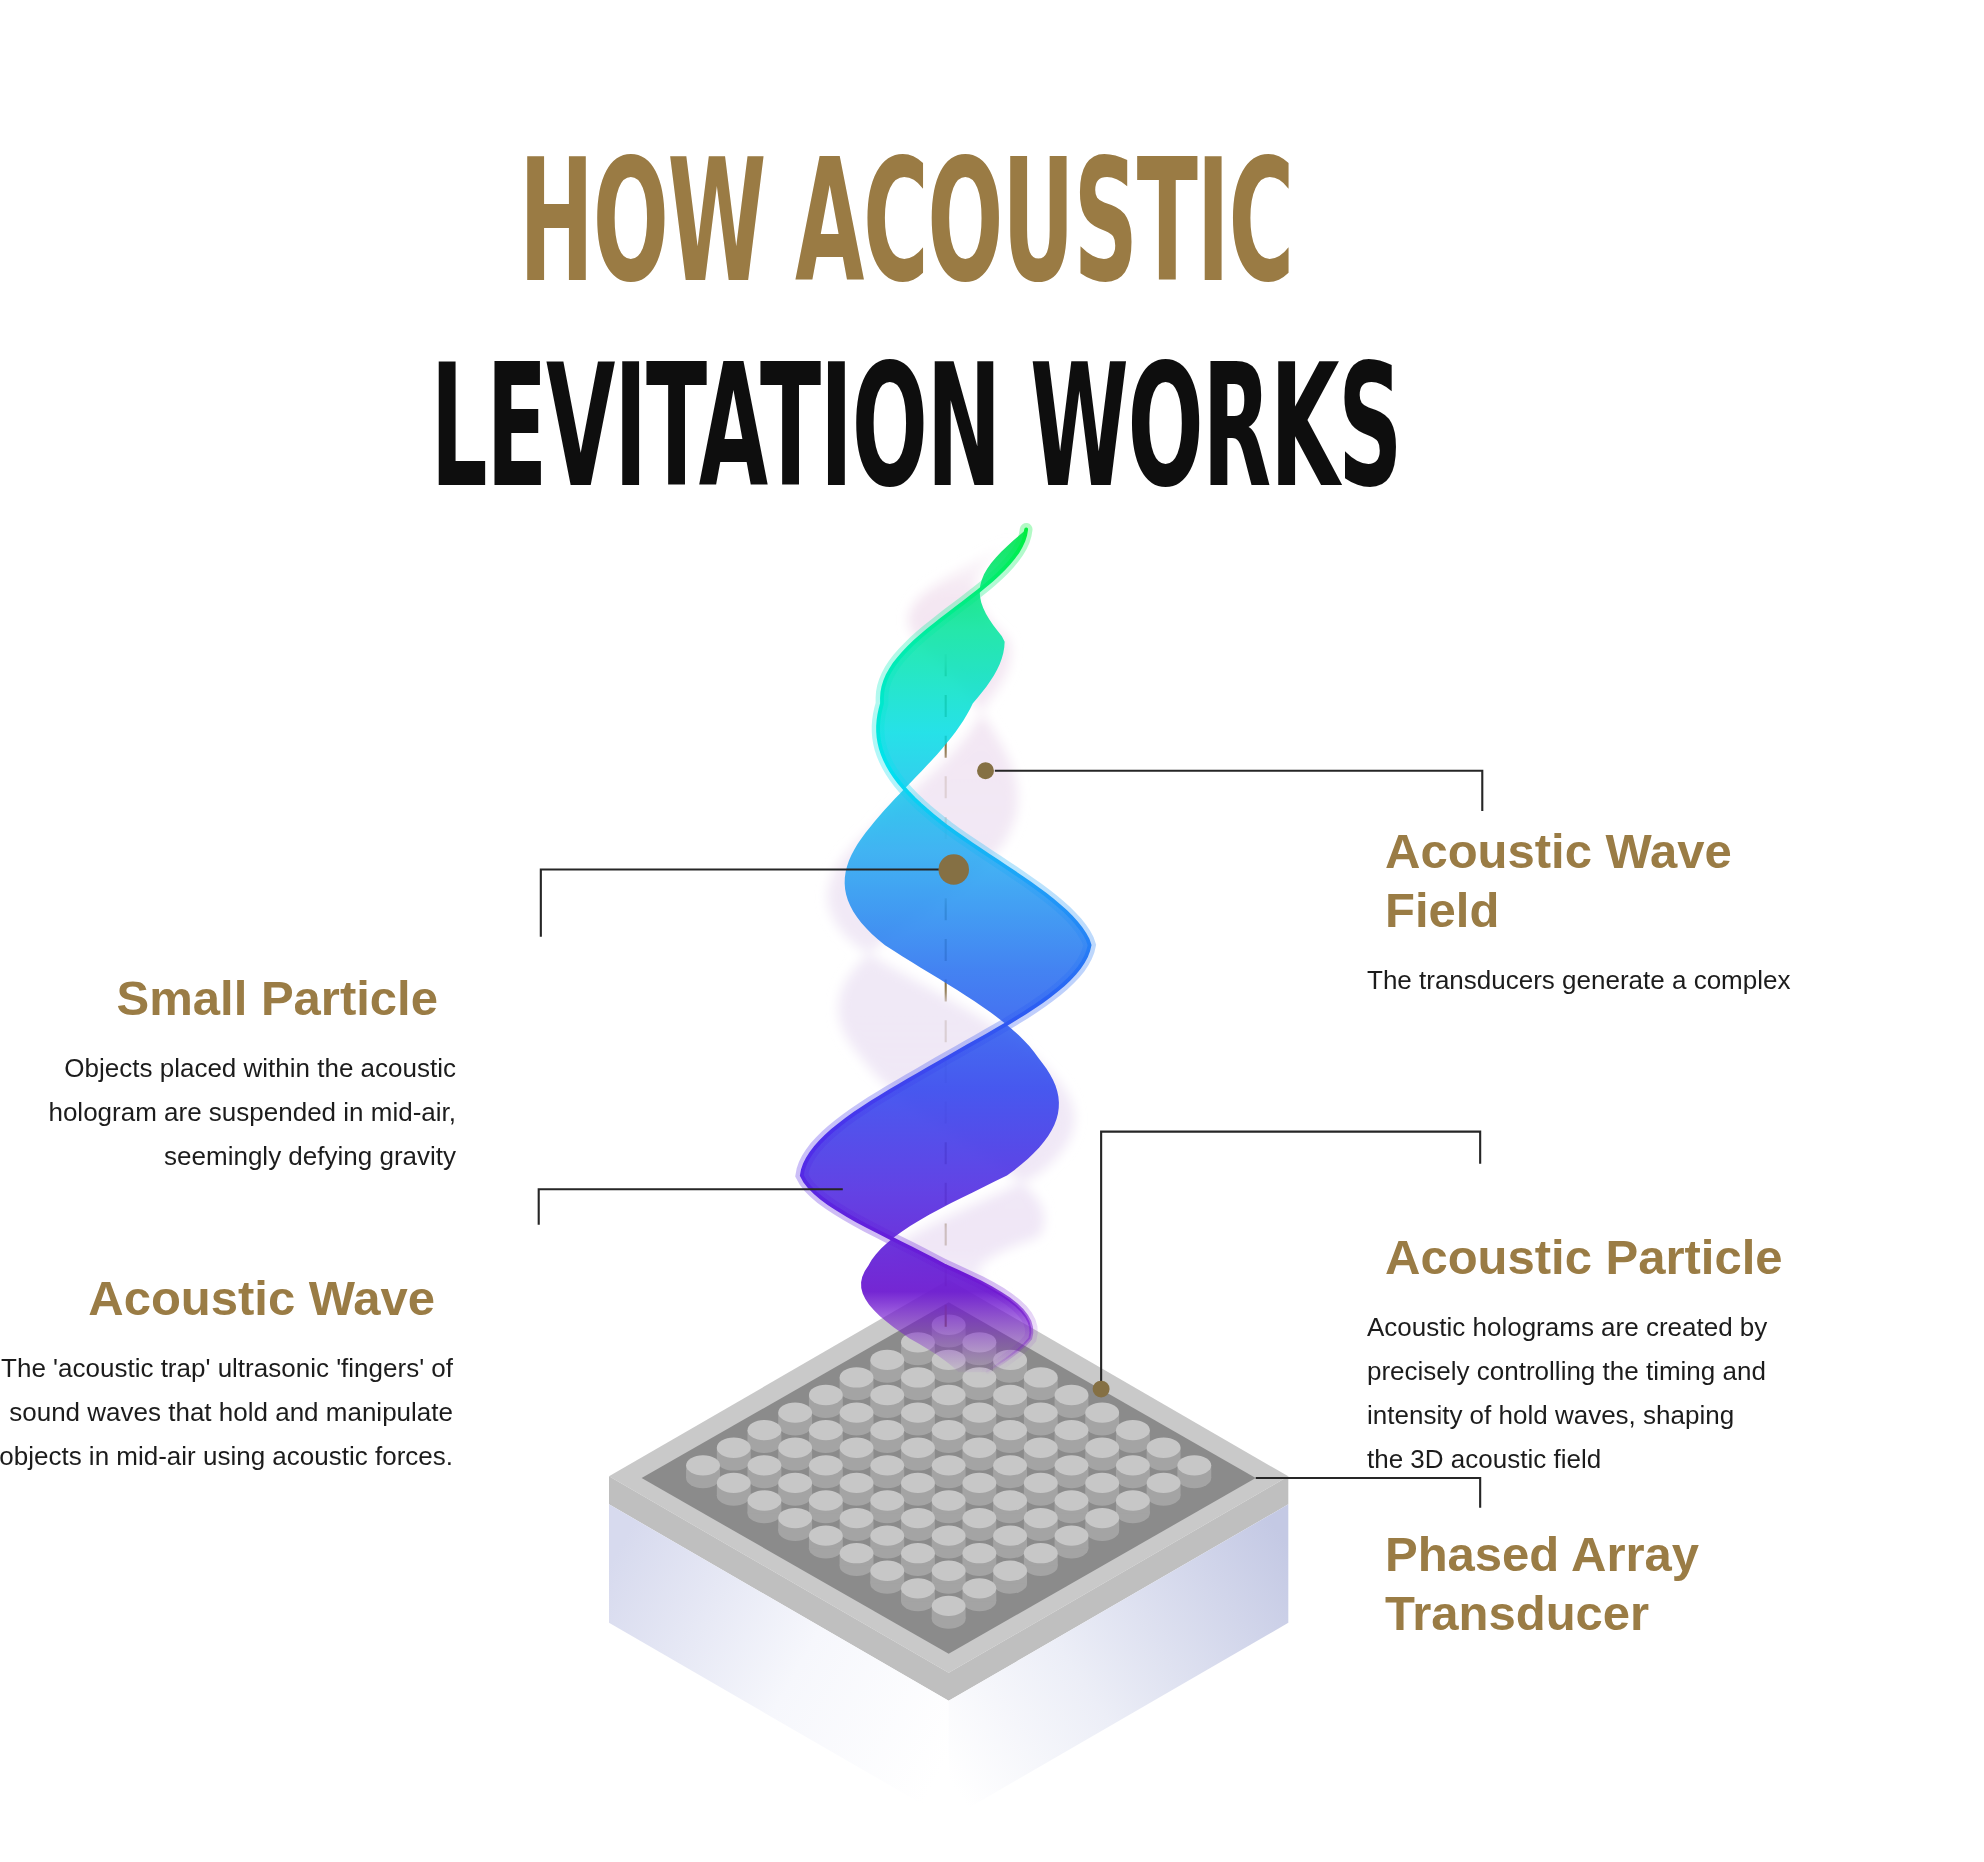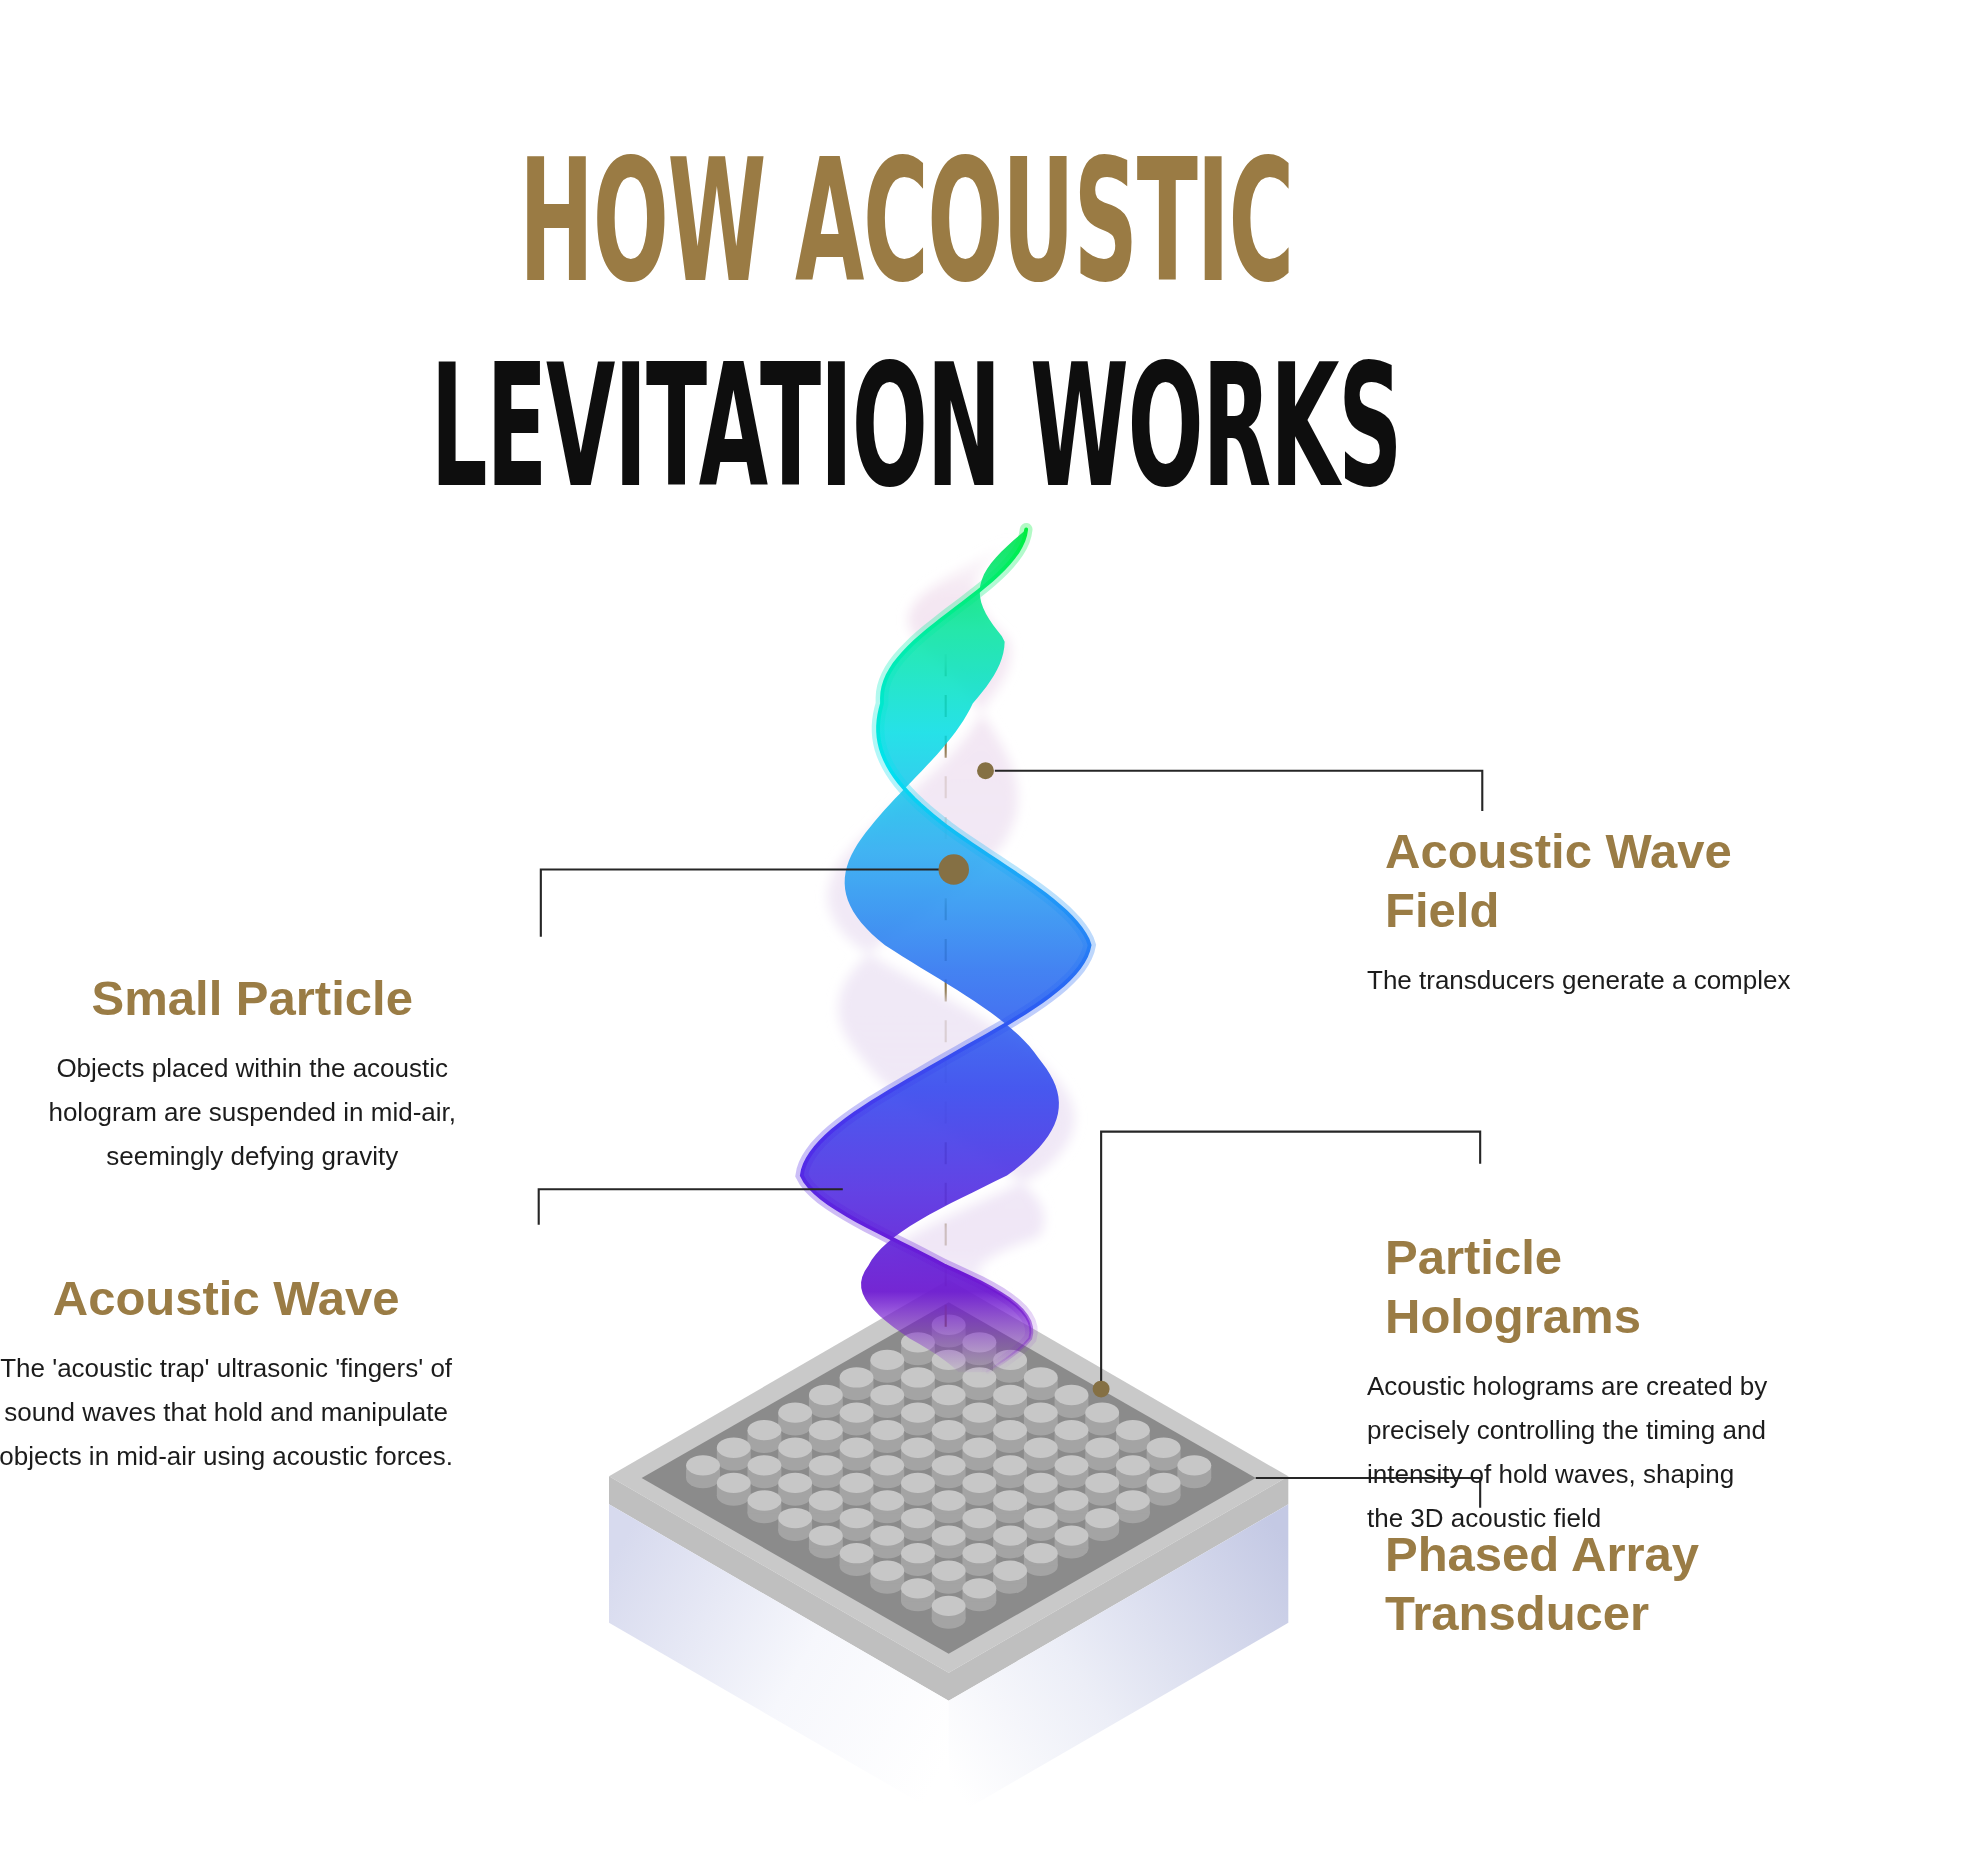--- a/index.html
+++ b/index.html
@@ -11,21 +11,21 @@
               letter-spacing:-2.5px;white-space:nowrap;}
   .title-line>span{display:inline-block;transform:scaleX(0.53);transform-origin:50% 50%;}
   #title1{top:137px;color:var(--title-gold,#9a7b44);}
   #title2{top:342px;color:var(--title-dark,#0e0e0e);}
   
   .callout{position:absolute;}
   .callout h2{margin:18px;font-size:49px;line-height:1.2;font-weight:700;color:var(--gold,#9a7c45);}
   .callout .body{margin:0;margin-top:12px;font-size:26px;line-height:44px;color:var(--body,#1c1c1c);}
   .bl{display:block;white-space:nowrap;}
   .co-left{text-align:left;}
-  .co-right{text-align:center;}
+  .co-right{text-align:right;}
   #co-wave{left:1367px;top:804px;}
   #co-particle{right:1355px;top:951px;}
   #co-trap{right:1358px;top:1251px;}
   #co-holo{left:1367px;top:1210px;}
   #co-phased{left:1367px;top:1507px;}
   
   #scene{position:absolute;left:0;top:0;width:1985px;height:1863px;}
 </style>
 </head>
 <body>
@@ -372,21 +372,21 @@
   <div class="callout co-right" id="co-trap">
     <h2>Acoustic Wave</h2>
     <p class="body">
       <span class="bl">The 'acoustic trap' ultrasonic 'fingers' of</span>
       <span class="bl">sound waves that hold and manipulate</span>
       <span class="bl">objects in mid-air using acoustic forces.</span>
     </p>
   </div>
 
   <div class="callout co-left" id="co-holo">
-    <h2>Particle Holograms</h2>
+    <h2>Acoustic Particle</h2>
     <p class="body">
       <span class="bl">Acoustic holograms are created by</span>
       <span class="bl">precisely controlling the timing and</span>
       <span class="bl">intensity of hold waves, shaping</span>
       <span class="bl">the 3D acoustic field</span>
     </p>
   </div>
 
   <div class="callout co-left" id="co-phased">
     <h2>

